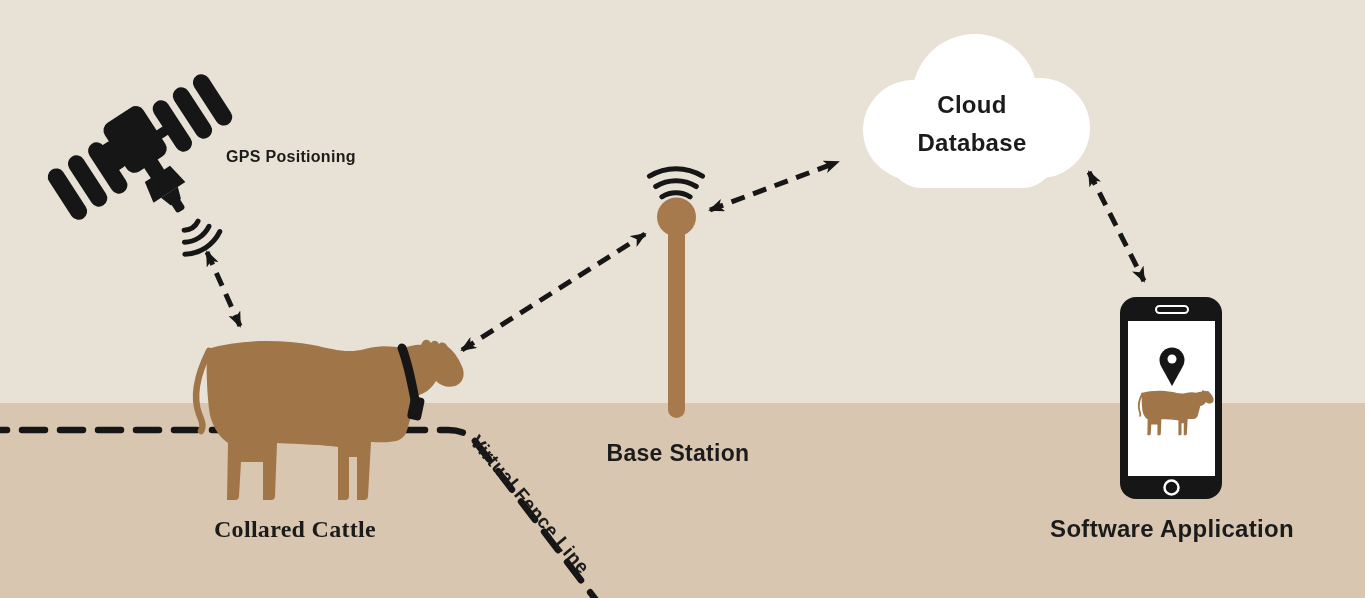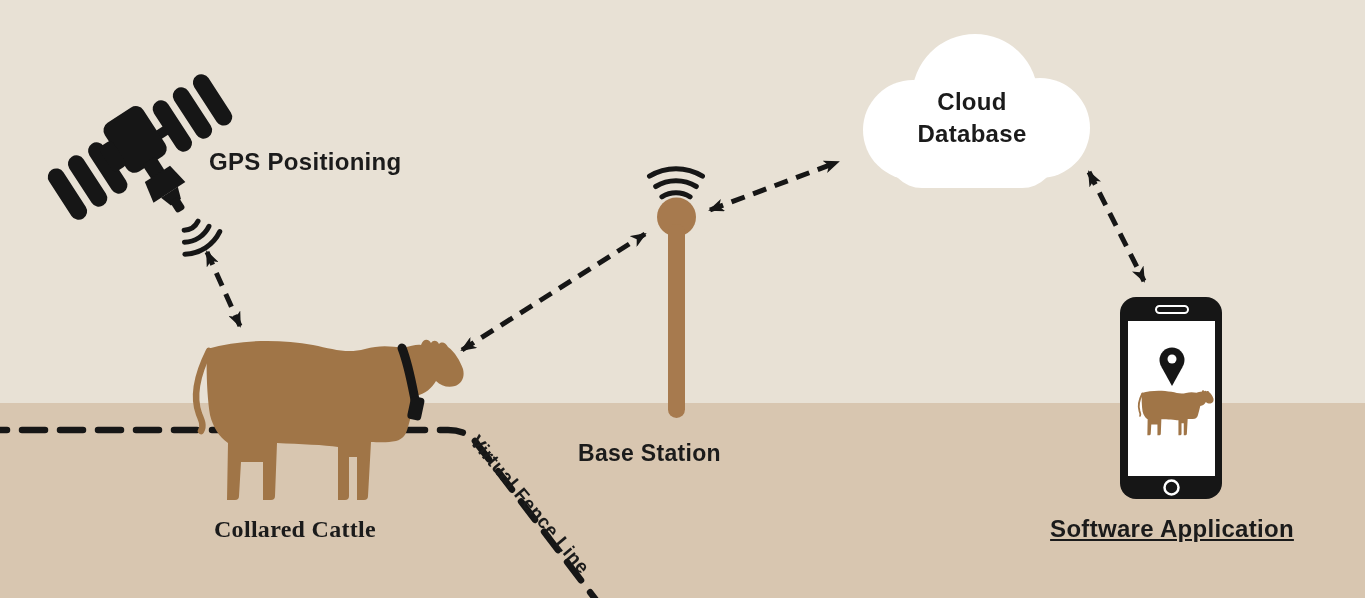--- a/index.html
+++ b/index.html
@@ -11,25 +11,25 @@
   }
   .stage svg{position:absolute;left:0;top:0;}
   .label{
     position:absolute;
     color:#1b1b1b;
     font-weight:bold;
     letter-spacing:0.3px;
     white-space:pre-line;
     line-height:1.15;
   }
-  #gps-label{left:209px;top:148px;font-size:24px;}
+  #gps-label{left:226px;top:148px;font-size:16px;}
   #cattle-label{left:175px;top:516px;width:240px;text-align:center;font-size:24px;font-family:Liberation Serif, serif;}
-  #base-label{left:578px;top:440px;width:200px;font-size:23px;}
-  #cloud-label{left:887px;top:86px;width:170px;text-align:center;font-size:24px;line-height:32px;}
-  #app-label{left:1022px;top:515px;width:300px;text-align:center;font-size:24px;text-decoration:underline;}
+  #base-label{left:578px;top:440px;width:200px;text-align:center;font-size:23px;}
+  #cloud-label{left:887px;top:86px;width:170px;text-align:center;font-size:24px;line-height:38px;}
+  #app-label{left:1022px;top:515px;width:300px;text-align:center;font-size:24px;}
   #fence-label{
     left:482px;top:431px;
     font-size:19px;font-weight:600;letter-spacing:0.6px;
     transform:rotate(50deg);transform-origin:0 0;
     white-space:nowrap;
   }
 </style>
 </head>
 <body>
 

